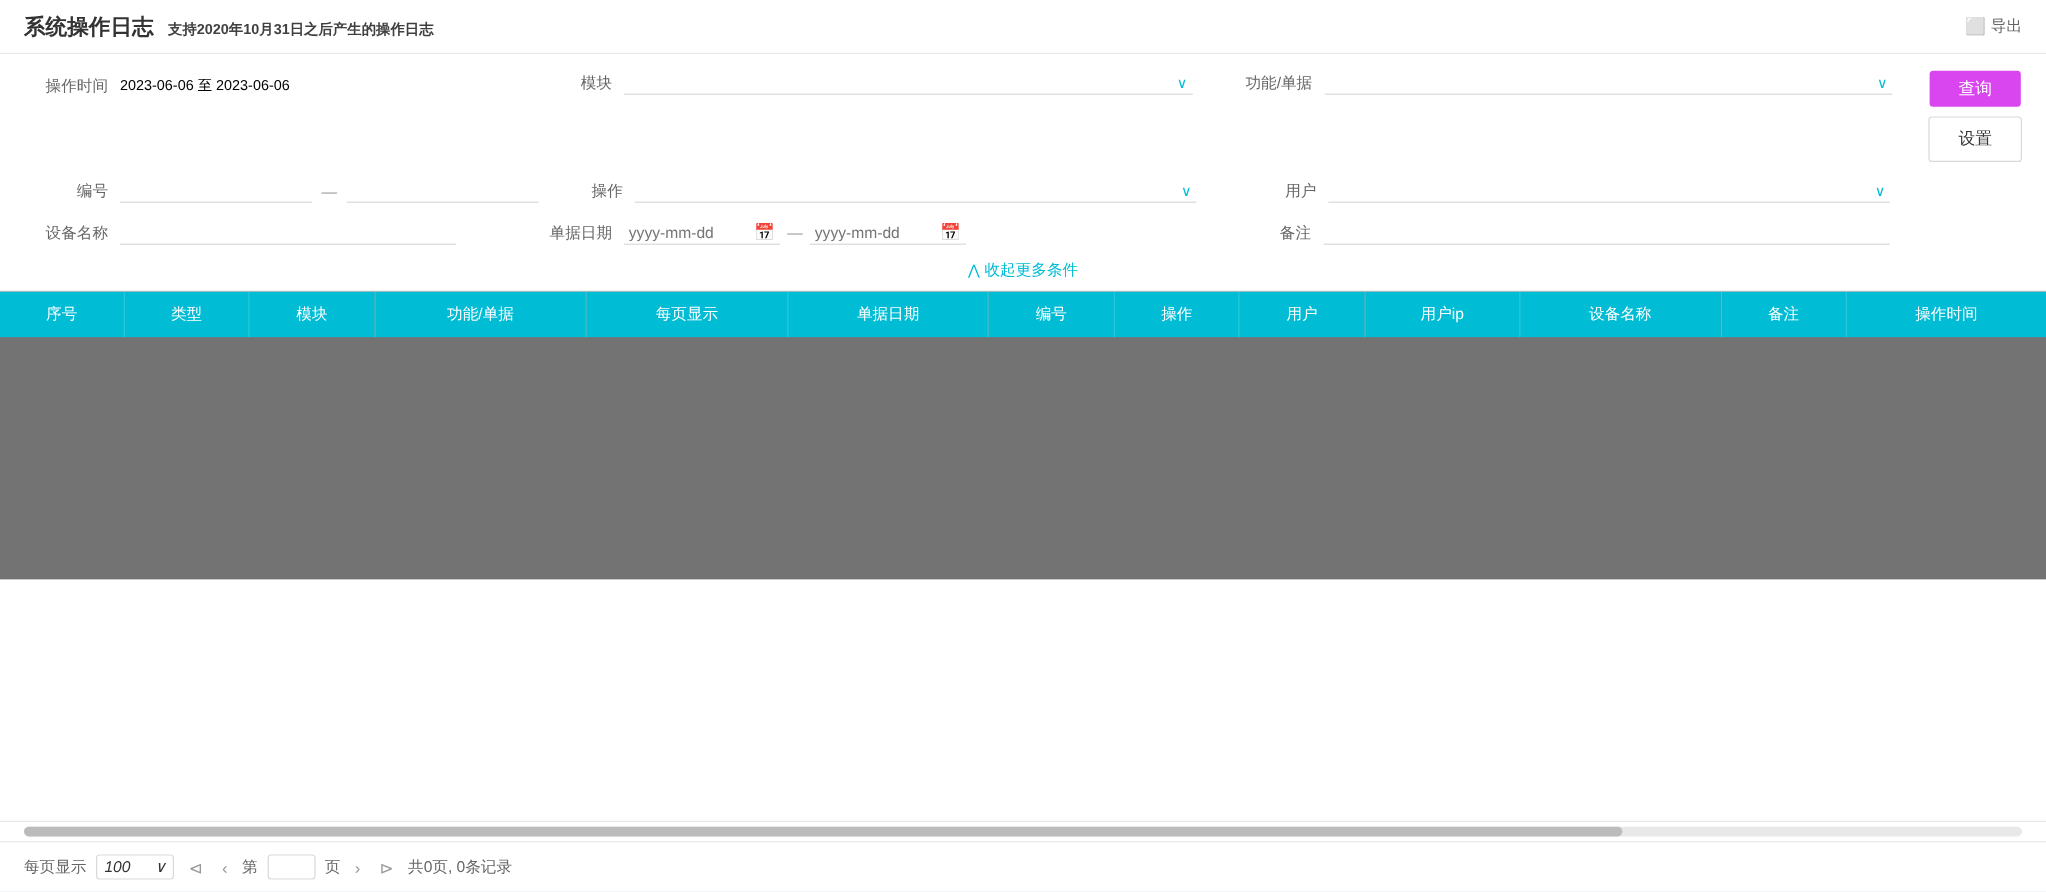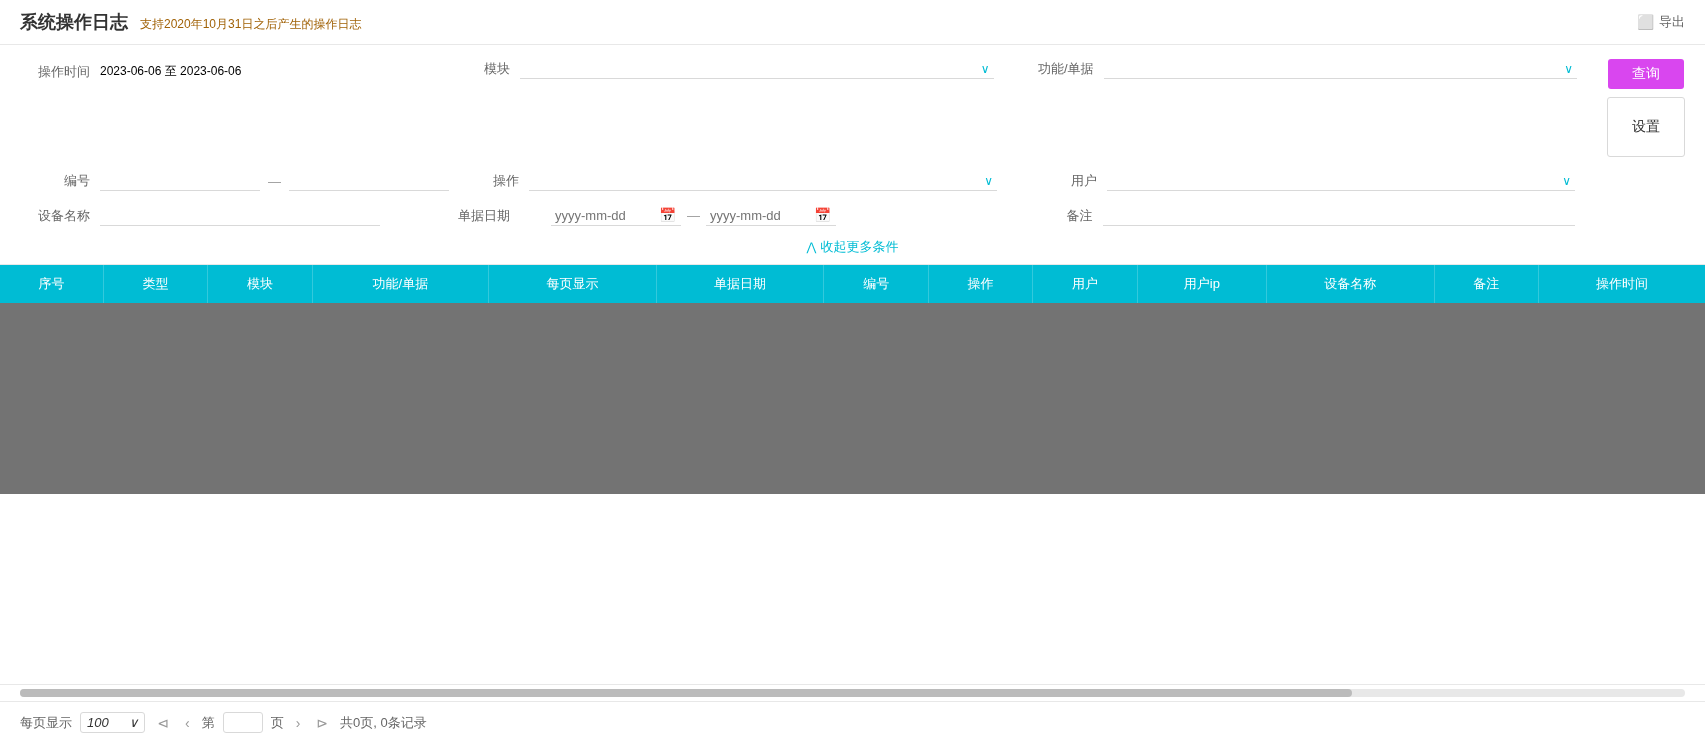--- a/index.html
+++ b/index.html
@@ -3,21 +3,21 @@
   <meta charset="utf-8">
   <style>
     * { box-sizing: border-box; margin: 0; padding: 0; font-family: 'Microsoft YaHei', Arial, sans-serif; font-size: 13px; }
     body { background: #f0f2f5; color: #333; }
     .page-wrapper { width: 1705px; min-height: 743px; background: #f0f2f5; display: flex; flex-direction: column; }
 
     
     .page-header { background: #fff; padding: 10px 20px; display: flex; align-items: center; justify-content: space-between; border-bottom: 1px solid #e8e8e8; }
     .page-header-left { display: flex; align-items: baseline; gap: 12px; }
     .page-title { font-size: 18px; font-weight: bold; color: #333; }
-    .page-subtitle { font-size: 12px; color: #a16207; }
+    .page-subtitle { font-size: 12px; color: #404040; font-weight: bold; }
     .export-btn { display: flex; align-items: center; gap: 4px; color: #666; cursor: pointer; font-size: 13px; }
     .export-icon { font-size: 14px; }
     .filter-label { color: #666; min-width: 70px; text-align: right; margin-right: 10px; white-space: nowrap; }
 
     
     .time-filter-group { display: flex; align-items: center; gap: 0; }
     .time-btn { padding: 2px 8px; border: none; background: none; cursor: pointer; color: #666; font-size: 13px; }
     .time-btn.active { background: #00bcd4; color: #fff; border-radius: 3px; padding: 2px 8px; }
 
     
@@ -29,21 +29,21 @@
     .input-line { border-bottom: 1px solid #d9d9d9; min-width: 160px; padding: 2px 4px; display: inline-block; }
     .input-line input { border: none; outline: none; width: 100%; font-size: 13px; color: #333; background: transparent; }
 
     
     .date-input-wrap { display: flex; align-items: center; border-bottom: 1px solid #d9d9d9; padding: 2px 4px; min-width: 130px; }
     .date-input-wrap input { border: none; outline: none; flex: 1; font-size: 13px; color: #bbb; background: transparent; }
     .calendar-icon { color: #00bcd4; font-size: 14px; cursor: pointer; }
 
     
     .query-btn { background: #d946ef; color: #fff; border: none; padding: 6px 24px; border-radius: 3px; cursor: pointer; font-size: 14px; }
-    .setting-btn { background: #fff; color: #333; border: 1px solid #d9d9d9; padding: 20px 24px; border-radius: 3px; cursor: pointer; font-size: 14px; margin-top: 4px; }
+    .setting-btn { background: #fff; color: #333; border: 1px solid #d9d9d9; padding: 9px 24px; border-radius: 3px; cursor: pointer; font-size: 14px; margin-top: 4px; }
 
     .btn-group { display: flex; flex-direction: column; align-items: center; gap: 4px; margin-left: 20px; }
 
     
     .collapse-row { display: flex; justify-content: center; padding: 4px 0 8px; }
     .collapse-btn { background: none; border: none; color: #00bcd4; cursor: pointer; font-size: 13px; display: flex; align-items: center; gap: 4px; }
 
     
     .table-area { flex: 1; background: #737373; margin: 0; overflow-x: auto; }
     .data-table { width: 100%; border-collapse: collapse; }
@@ -152,21 +152,21 @@
 
         <div style="display:flex; align-items:center; min-width:420px;">
           <span class="filter-label">设备名称</span>
           <div class="input-line" style="width:280px;">
             <input type="text" style="">
           </div>
         </div>
 
         <div style="display:flex; align-items:center; flex:1; margin-right:30px;">
           <span class="filter-label">单据日期</span>
-          <div style="display:flex; align-items:center; gap:6px;margin-left:31px;">
+          <div style="display:flex; align-items:center; gap:6px;">
             <div class="date-input-wrap">
               <input type="text" style="width: 100px;" placeholder="yyyy-mm-dd">
               <span class="calendar-icon">📅</span>
             </div>
             <span style="color:#999;">—</span>
             <div class="date-input-wrap">
               <input type="text" style="width: 100px;" placeholder="yyyy-mm-dd">
               <span class="calendar-icon">📅</span>
             </div>
           </div>

